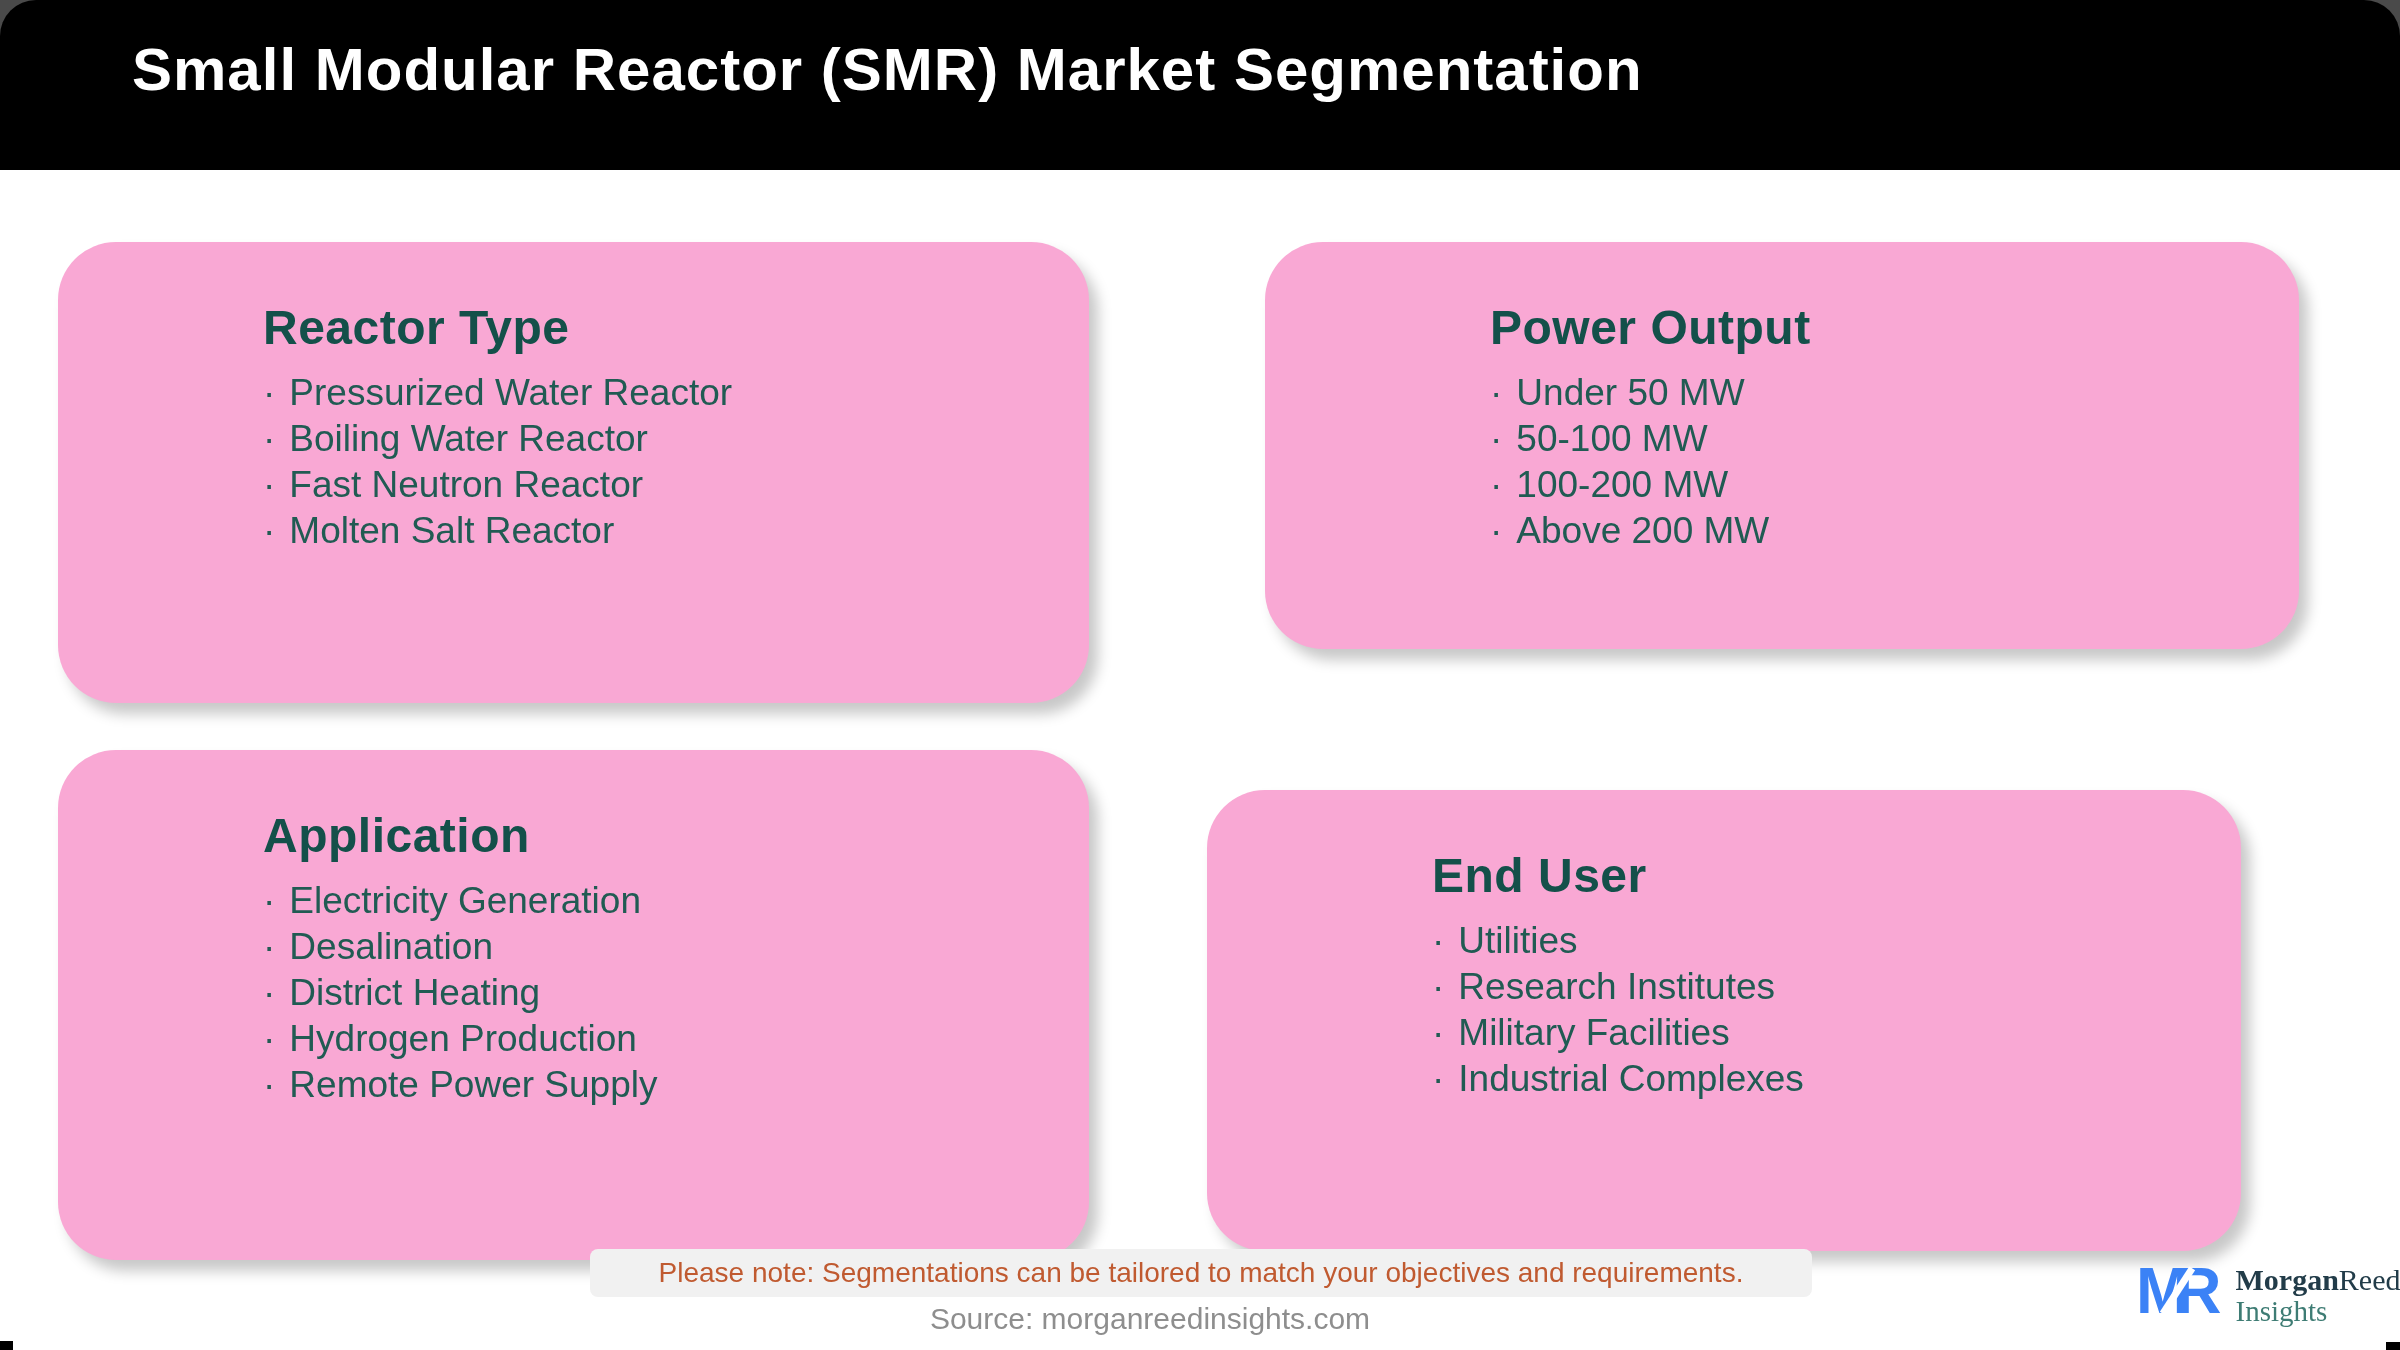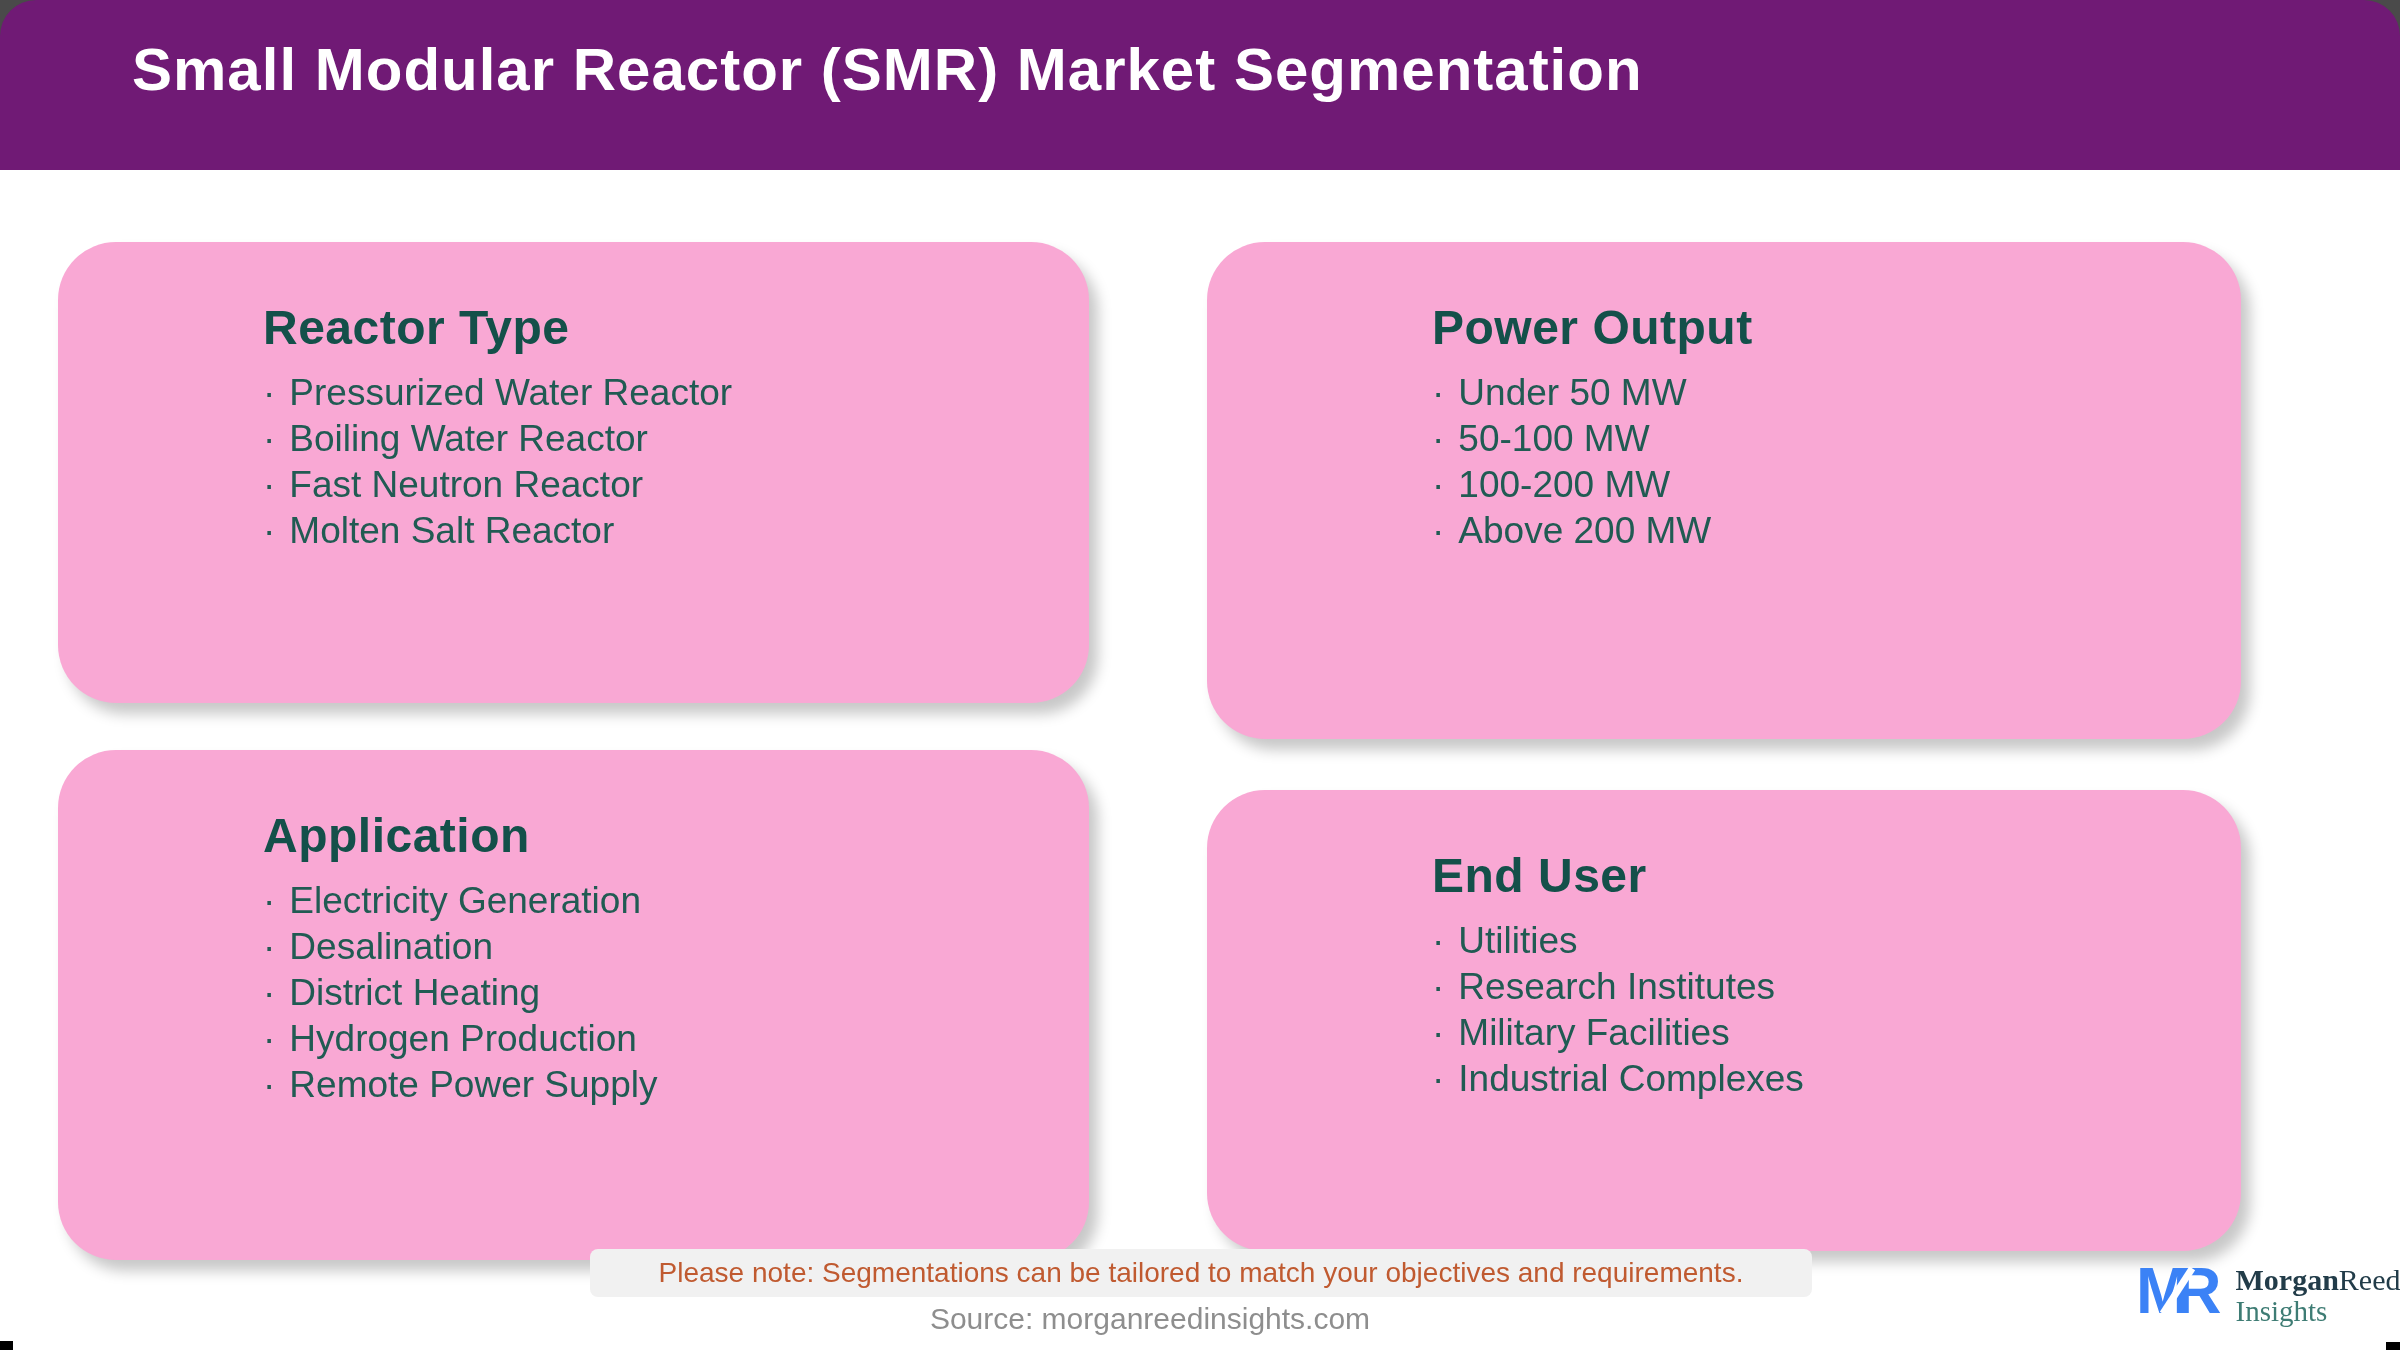--- a/index.html
+++ b/index.html
@@ -11,38 +11,38 @@
     font-family:"Liberation Sans",sans-serif;
   }
   
   .top-backdrop{
     position:absolute;top:0;left:0;width:100%;height:60px;
     background:#4a4a4a;
   }
   .header{
     position:absolute;top:0;left:0;
     width:2400px;height:170px;
-    background:#701a75;
+    background:#000000;
     border-radius:36px 36px 0 0;
   }
   .page-title{
     position:absolute;left:132px;top:38px;
     font-size:60px;font-weight:bold;color:#ffffff;
     letter-spacing:1px;line-height:64px;
     white-space:nowrap;
   }
   .card{
     position:absolute;
     background:#f9a8d4;
     border-radius:58px;
     box-shadow:9px 11px 14px rgba(0,0,0,0.22);
     box-sizing:border-box;
   }
   .card.pos1{left:58px;top:242px;width:1031px;height:461px;padding:58px 40px 0 205px;}
-  .card.pos2{left:1207px;top:242px;width:1034px;height:497px;padding:58px 40px 8px 225px;}
+  .card.pos2{left:1265px;top:242px;width:1034px;height:407px;padding:58px 40px 8px 225px;}
   .card.pos3{left:58px;top:750px;width:1031px;height:510px;padding:58px 40px 0 205px;}
   .card.pos4{left:1207px;top:790px;width:1034px;height:461px;padding:58px 40px 0 225px;}
   .card-title{
     margin:0 0 14px 0;
     font-size:48px;font-weight:bold;color:#14504A;
     line-height:56px;letter-spacing:0.5px;
   }
   .card-list{list-style:none;margin:0;padding:0;}
   .card-list li{
     font-size:37px;color:#215B53;line-height:46px;

